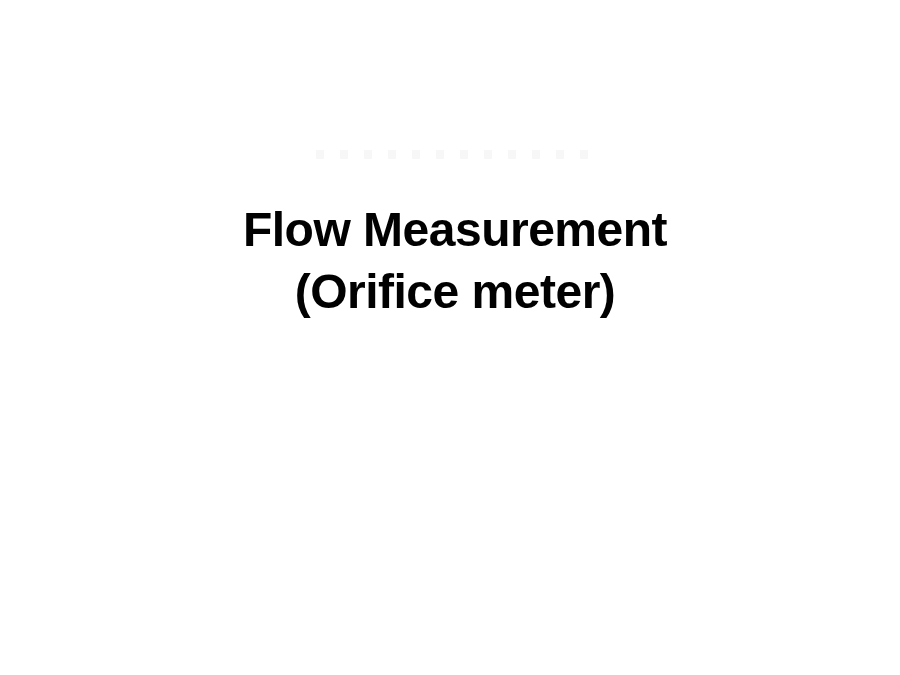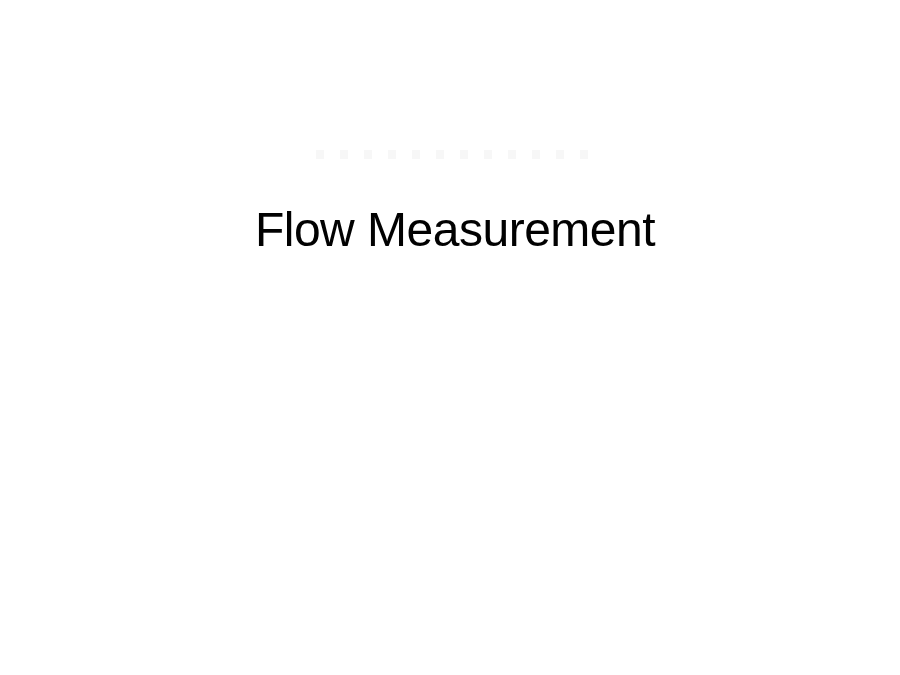--- a/index.html
+++ b/index.html
@@ -32,34 +32,35 @@
       transparent 8px, transparent 24px
     );
   }
   .title-block {
     position: absolute;
     left: 10px;
     top: 199px;
     width: 890px;
     text-align: center;
     color: #010101;
-    font-weight: normal;
+    font-weight: bold;
     font-size: 48px;
     line-height: 62px;
     letter-spacing: -0.5px;
   }
   .title-line {
     display: block;
     white-space: nowrap;
   }
 </style>
 </head>
 <body>
 
 <div class="slide">
 
   <div class="dash-line"></div>
 
   <div class="title-block">
     <span class="title-line">Flow Measurement</span>
+    <span class="title-line">(Orifice meter)</span>
   </div>
 
 </div>
 
 </body></html>

